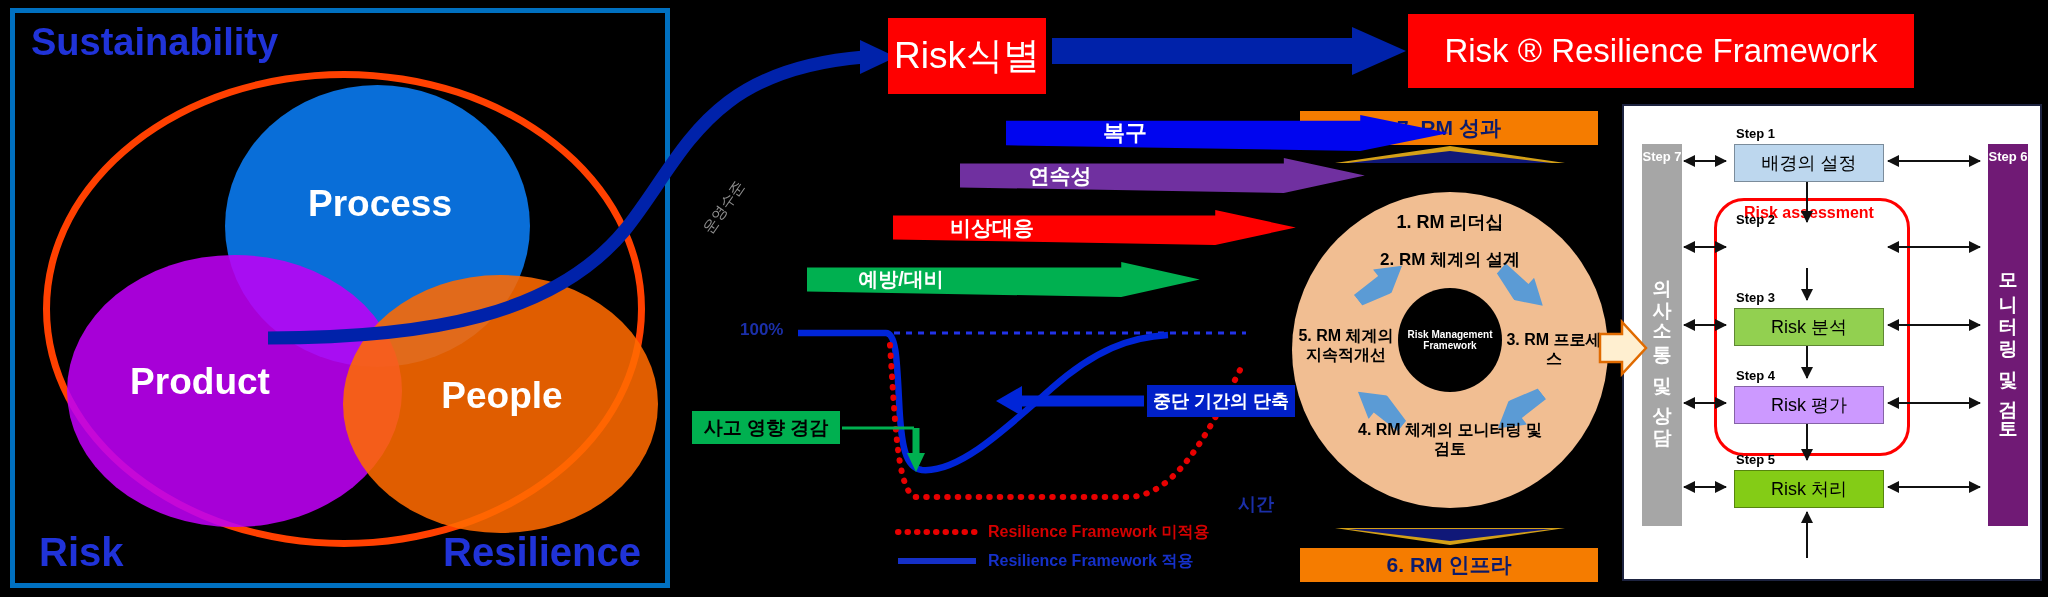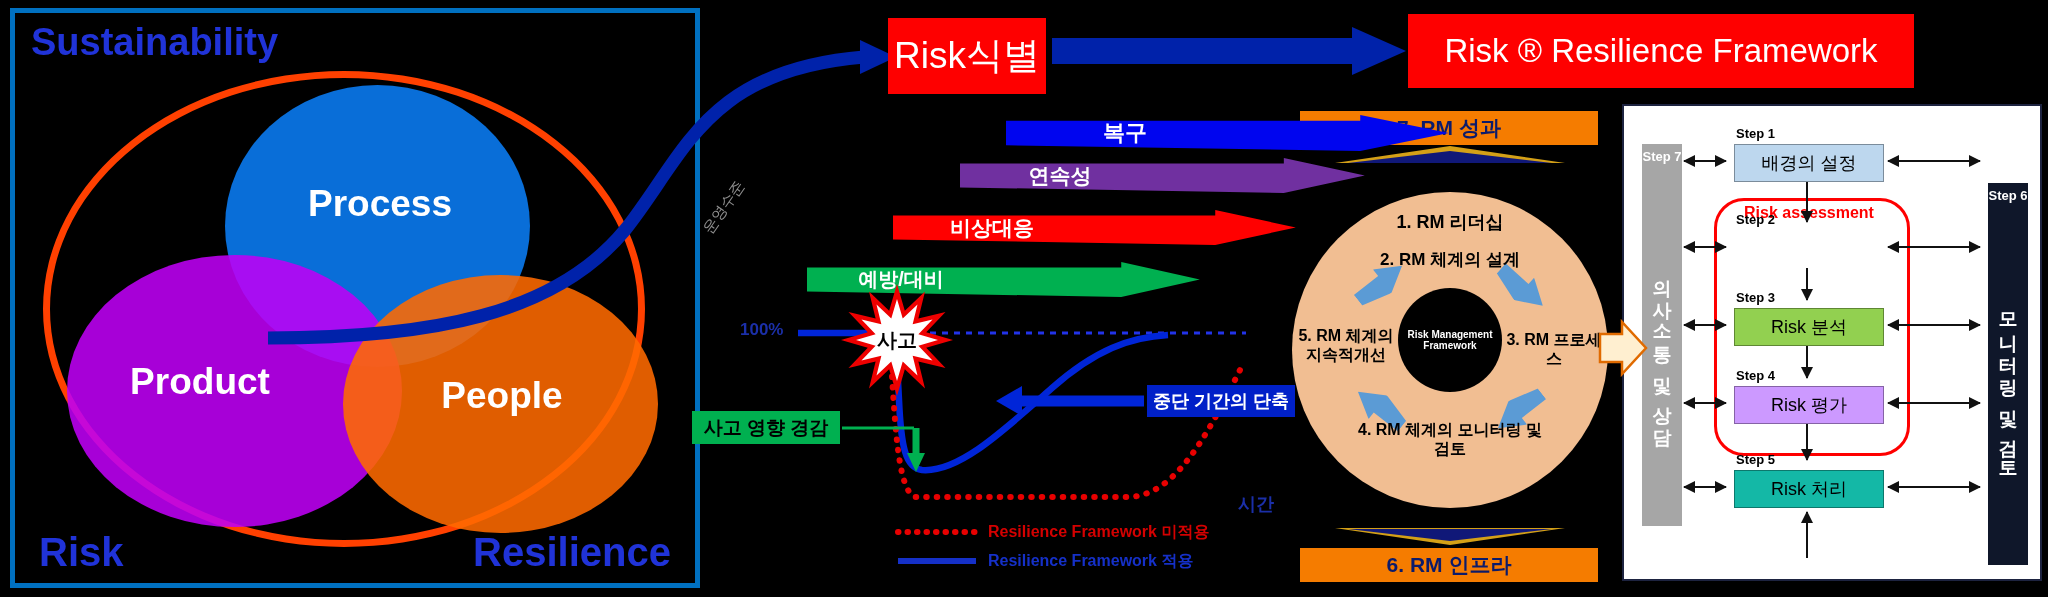--- a/index.html
+++ b/index.html
@@ -1,21 +1,21 @@
 <!DOCTYPE html>
 <html><head>
 <meta charset="utf-8">
 <style>
   html,body{margin:0;padding:0;background:#000;}
   .stage{position:relative;width:2048px;height:597px;background:#000;overflow:hidden;
          font-family:"Liberation Sans", sans-serif;}
   .abs{position:absolute;}
 
   
-  .lpanel{left:10px;top:8px;width:650px;height:570px;border:5px solid #0070C0;z-index:1;padding-left:30px;}
+  .lpanel{left:10px;top:8px;width:650px;height:570px;border:5px solid #0070C0;z-index:1;}
   .lp-txt{position:absolute;color:#2033D8;font-weight:bold;z-index:6;}
   .ellipse{position:absolute;left:28px;top:58px;width:588px;height:462px;border:7px solid #FF4000;border-radius:50%;z-index:2;}
   .vc{position:absolute;border-radius:50%;z-index:3;}
   .vc-process{left:210px;top:72px;width:305px;height:282px;background:#0A76E8;opacity:.93;}
   .vc-product{left:52px;top:242px;width:335px;height:272px;background:#BE00F5;opacity:.88;}
   .vc-people{left:328px;top:262px;width:315px;height:258px;background:#FF6A00;opacity:.88;}
   .vlabel{position:absolute;color:#fff;font-weight:bold;font-size:37px;text-align:center;z-index:5;}
 
   
   .redbox{position:absolute;background:#FE0000;color:#fff;font-weight:normal;display:flex;
@@ -65,21 +65,21 @@
 
   
   .fc-panel{left:1622px;top:104px;width:420px;height:477px;background:#fff;border:2px solid #1d2340;
             box-sizing:border-box;z-index:10;}
   .fc-bar{position:absolute;top:38px;width:40px;height:382px;display:flex;flex-direction:column;
           align-items:center;z-index:12;}
   .fc-bar-step{color:#fff;font-weight:bold;font-size:13px;padding-top:5px;}
   .fc-bar-label{flex:1;display:flex;align-items:center;justify-content:center;color:#fff;font-weight:bold;
           font-size:19px;writing-mode:vertical-rl;letter-spacing:3px;}
   .fc-bar-left{left:18px;background:#A6A6A6;gap:13px;}
-  .fc-bar-right{left:364px;background:#0f172a;margin-top:39px;}
+  .fc-bar-right{left:364px;background:#701a75;}
   .fc-box{position:absolute;left:110px;width:150px;height:38px;display:flex;align-items:center;
           justify-content:center;color:#000;font-size:18px;border:1px solid rgba(0,0,0,.35);
           box-sizing:border-box;z-index:12;}
   .fc-steplabel{position:absolute;left:112px;color:#000;font-weight:bold;font-size:13px;z-index:12;}
   .riskrect{position:absolute;left:90px;top:92px;width:190px;height:252px;border:3px solid #FF0000;
             border-radius:30px;z-index:11;}
   .ralabel{position:absolute;left:90px;top:98px;width:190px;text-align:center;color:#FF0000;
            font-weight:bold;font-size:16px;z-index:12;}
 
   svg.overlay{position:absolute;left:0;top:0;z-index:20;pointer-events:none;}
@@ -103,23 +103,20 @@
   </div>
 
   <div class="redbox rb1">Risk식별</div>
   <div class="redbox rb2">Risk ® Resilience Framework</div>
 
   <div class="stepArrow ar-recover">복구</div>
   <div class="stepArrow ar-cont">연속성</div>
   <div class="stepArrow ar-emerg">비상대응</div>
   <div class="stepArrow ar-prev">예방/대비</div>
 
-  <div class="burst-outer">
-    <div class="burst-inner">사고</div>
-  </div>
 
   <div class="abs axis-y">운영수준</div>
   <div class="abs axis-100">100%</div>
   <div class="abs axis-x">시간</div>
   <div class="abs greenbox">사고 영향 경감</div>
   <div class="abs bluebox">중단 기간의 단축</div>
   <div class="abs leg1">Resilience Framework 미적용</div>
   <div class="abs leg2">Resilience Framework 적용</div>
 
   <div class="orangebar ob-top">7. RM 성과</div>
@@ -161,21 +158,21 @@
 
     <div class="fc-steplabel" style="top:106px;">Step 2</div>
 
     <div class="fc-steplabel" style="top:184px;">Step 3</div>
     <div class="fc-box" style="top:202px;background:#92D050;">Risk 분석</div>
 
     <div class="fc-steplabel" style="top:262px;">Step 4</div>
     <div class="fc-box" style="top:280px;background:#CC99FF;">Risk 평가</div>
 
     <div class="fc-steplabel" style="top:346px;">Step 5</div>
-    <div class="fc-box" style="top:364px;background:#14b8a6;">Risk 처리</div>
+    <div class="fc-box" style="top:364px;background:#84cc16;">Risk 처리</div>
   </div>
 
   <svg class="overlay" width="2048" height="597" viewBox="0 0 2048 597">
     <defs>
       <marker id="mk" markerWidth="7" markerHeight="7" refX="5.5" refY="3" orient="auto">
         <path d="M0,0 L6,3 L0,6 Z" fill="#111"></path>
       </marker>
       <marker id="mkr" markerWidth="7" markerHeight="7" refX="5.5" refY="3" orient="auto-start-reverse">
         <path d="M0,0 L6,3 L0,6 Z" fill="#111"></path>
       </marker>

